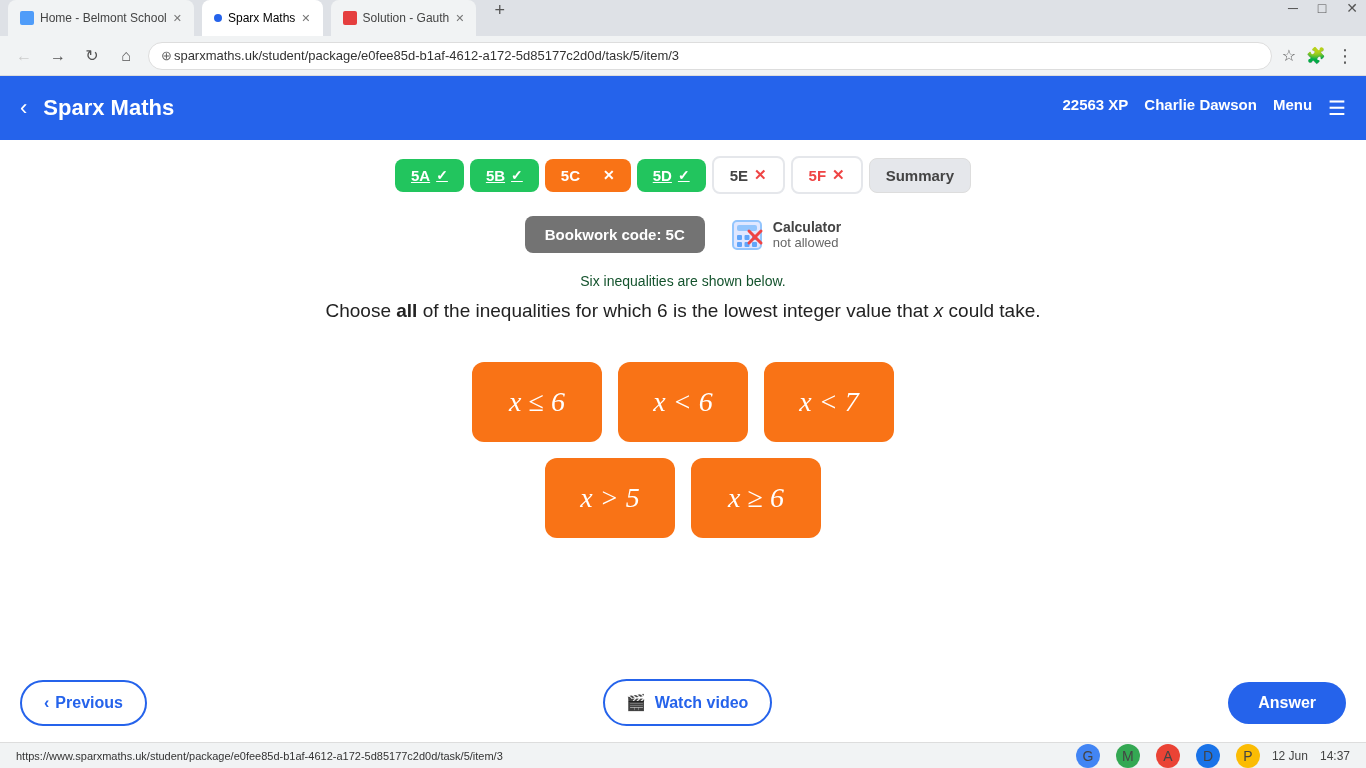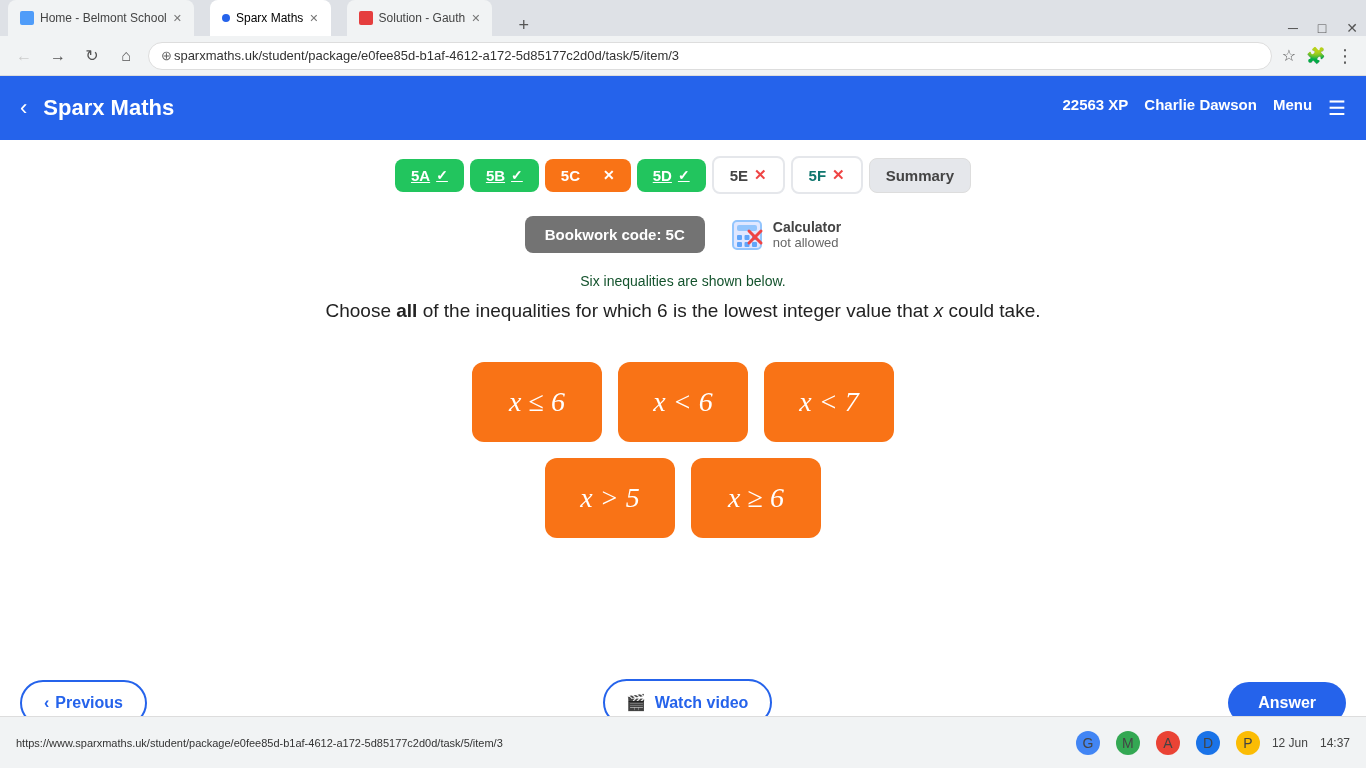--- a/index.html
+++ b/index.html
@@ -1,20 +1,20 @@
 <!DOCTYPE html>
 <html><head>
   <meta charset="utf-8">
   <style>
     * { box-sizing: border-box; margin: 0; padding: 0; }
     body { font-family: Arial, sans-serif; background: #fff; width: 1366px; height: 768px; overflow: hidden; position: relative; }
 
     
     .browser-chrome { background: #f1f3f4; width: 100%; }
-    .tab-bar { display: flex; align-items: flex-end; height: 36px; background: #dee1e6; padding: 0 8px; gap: 16px; }
+    .tab-bar { display: flex; align-items: flex-start; height: 36px; background: #dee1e6; padding: 0 8px; gap: 8px; }
     .tab { display: flex; align-items: center; height: 36px; padding: 0 12px; background: #f1f3f4; border-radius: 8px 8px 0 0; font-size: 12px; color: #444; max-width: 200px; gap: 6px; cursor: pointer; }
     .tab.active { background: #fff; color: #000; }
     .tab-icon { width: 14px; height: 14px; border-radius: 2px; flex-shrink: 0; }
     .tab-close { margin-left: auto; font-size: 11px; color: #777; cursor: pointer; }
     .tab-new { padding: 0 10px; font-size: 18px; color: #555; cursor: pointer; }
     .tab-controls { margin-left: auto; display: flex; gap: 20px; font-size: 14px; color: #555; }
     .win-btn { cursor: pointer; }
 
     .address-bar { display: flex; align-items: center; height: 40px; background: #f1f3f4; padding: 0 12px; gap: 10px; border-bottom: 1px solid #ddd; }
     .nav-btn { font-size: 16px; color: #555; cursor: pointer; width: 24px; text-align: center; }
@@ -72,21 +72,21 @@
       font-family: 'Times New Roman', serif;
     }
 
     
     .bottom-bar { position: absolute; bottom: 42px; left: 0; right: 0; display: flex; align-items: center; justify-content: space-between; padding: 0 20px; }
     .prev-btn { display: flex; align-items: center; gap: 6px; padding: 12px 22px; border: 2px solid #2563eb; border-radius: 24px; color: #2563eb; font-size: 16px; font-weight: 600; cursor: pointer; background: #fff; }
     .watch-btn { display: flex; align-items: center; gap: 8px; padding: 12px 22px; border: 2px solid #2563eb; border-radius: 24px; color: #2563eb; font-size: 16px; font-weight: 600; cursor: pointer; background: #fff; }
     .answer-submit-btn { background: #2563eb; color: #fff; padding: 12px 30px; border-radius: 24px; font-size: 16px; font-weight: 600; cursor: pointer; border: none; }
 
     
-    .status-bar { position: absolute; bottom: 0; left: 0; right: 0; height: 52px; background: #f1f3f4; display: flex; align-items: center; padding: 6px 16px; gap: 16px; font-size: 12px; color: #444; border-top: 1px solid #ddd; }
+    .status-bar { position: absolute; bottom: 0; left: 0; right: 0; height: 26px; background: #f1f3f4; display: flex; align-items: center; padding: 6px 16px; gap: 16px; font-size: 12px; color: #444; border-top: 1px solid #ddd; }
     .status-url { color: #333; font-size: 11px; }
     .status-icons { margin-left: auto; display: flex; align-items: center; gap: 12px; }
 
     
     .taskbar-apps { display: flex; align-items: center; gap: 16px; margin-left: 16px; }
     .taskbar-icon { width: 24px; height: 24px; border-radius: 50%; display: flex; align-items: center; justify-content: center; font-size: 14px; }
 
     
     .tab-dot { width: 8px; height: 8px; border-radius: 50%; background: #2563eb; flex-shrink: 0; }
   </style>
@@ -160,21 +160,21 @@
   </div>
   <div class="task-tab green">
     <span>5D</span>
     <span class="check">✓</span>
   </div>
   <div class="task-tab" style="background:#fff; border:2px solid #e5e7eb;">
     <span style="color:#444;">5E</span>
     <span class="cross-red">✕</span>
   </div>
   <div class="task-tab" style="background:#fff; border:2px solid #e5e7eb;">
-    <span style="color:#0f766e;">5F</span>
+    <span style="color:#ef4444;">5F</span>
     <span class="cross-red">✕</span>
   </div>
   <div class="task-tab gray">
     <span>Summary</span>
   </div>
 </div>
 
 <div class="info-row">
   <div class="bookwork-code">Bookwork code: 5C</div>
   <div class="calc-info">

